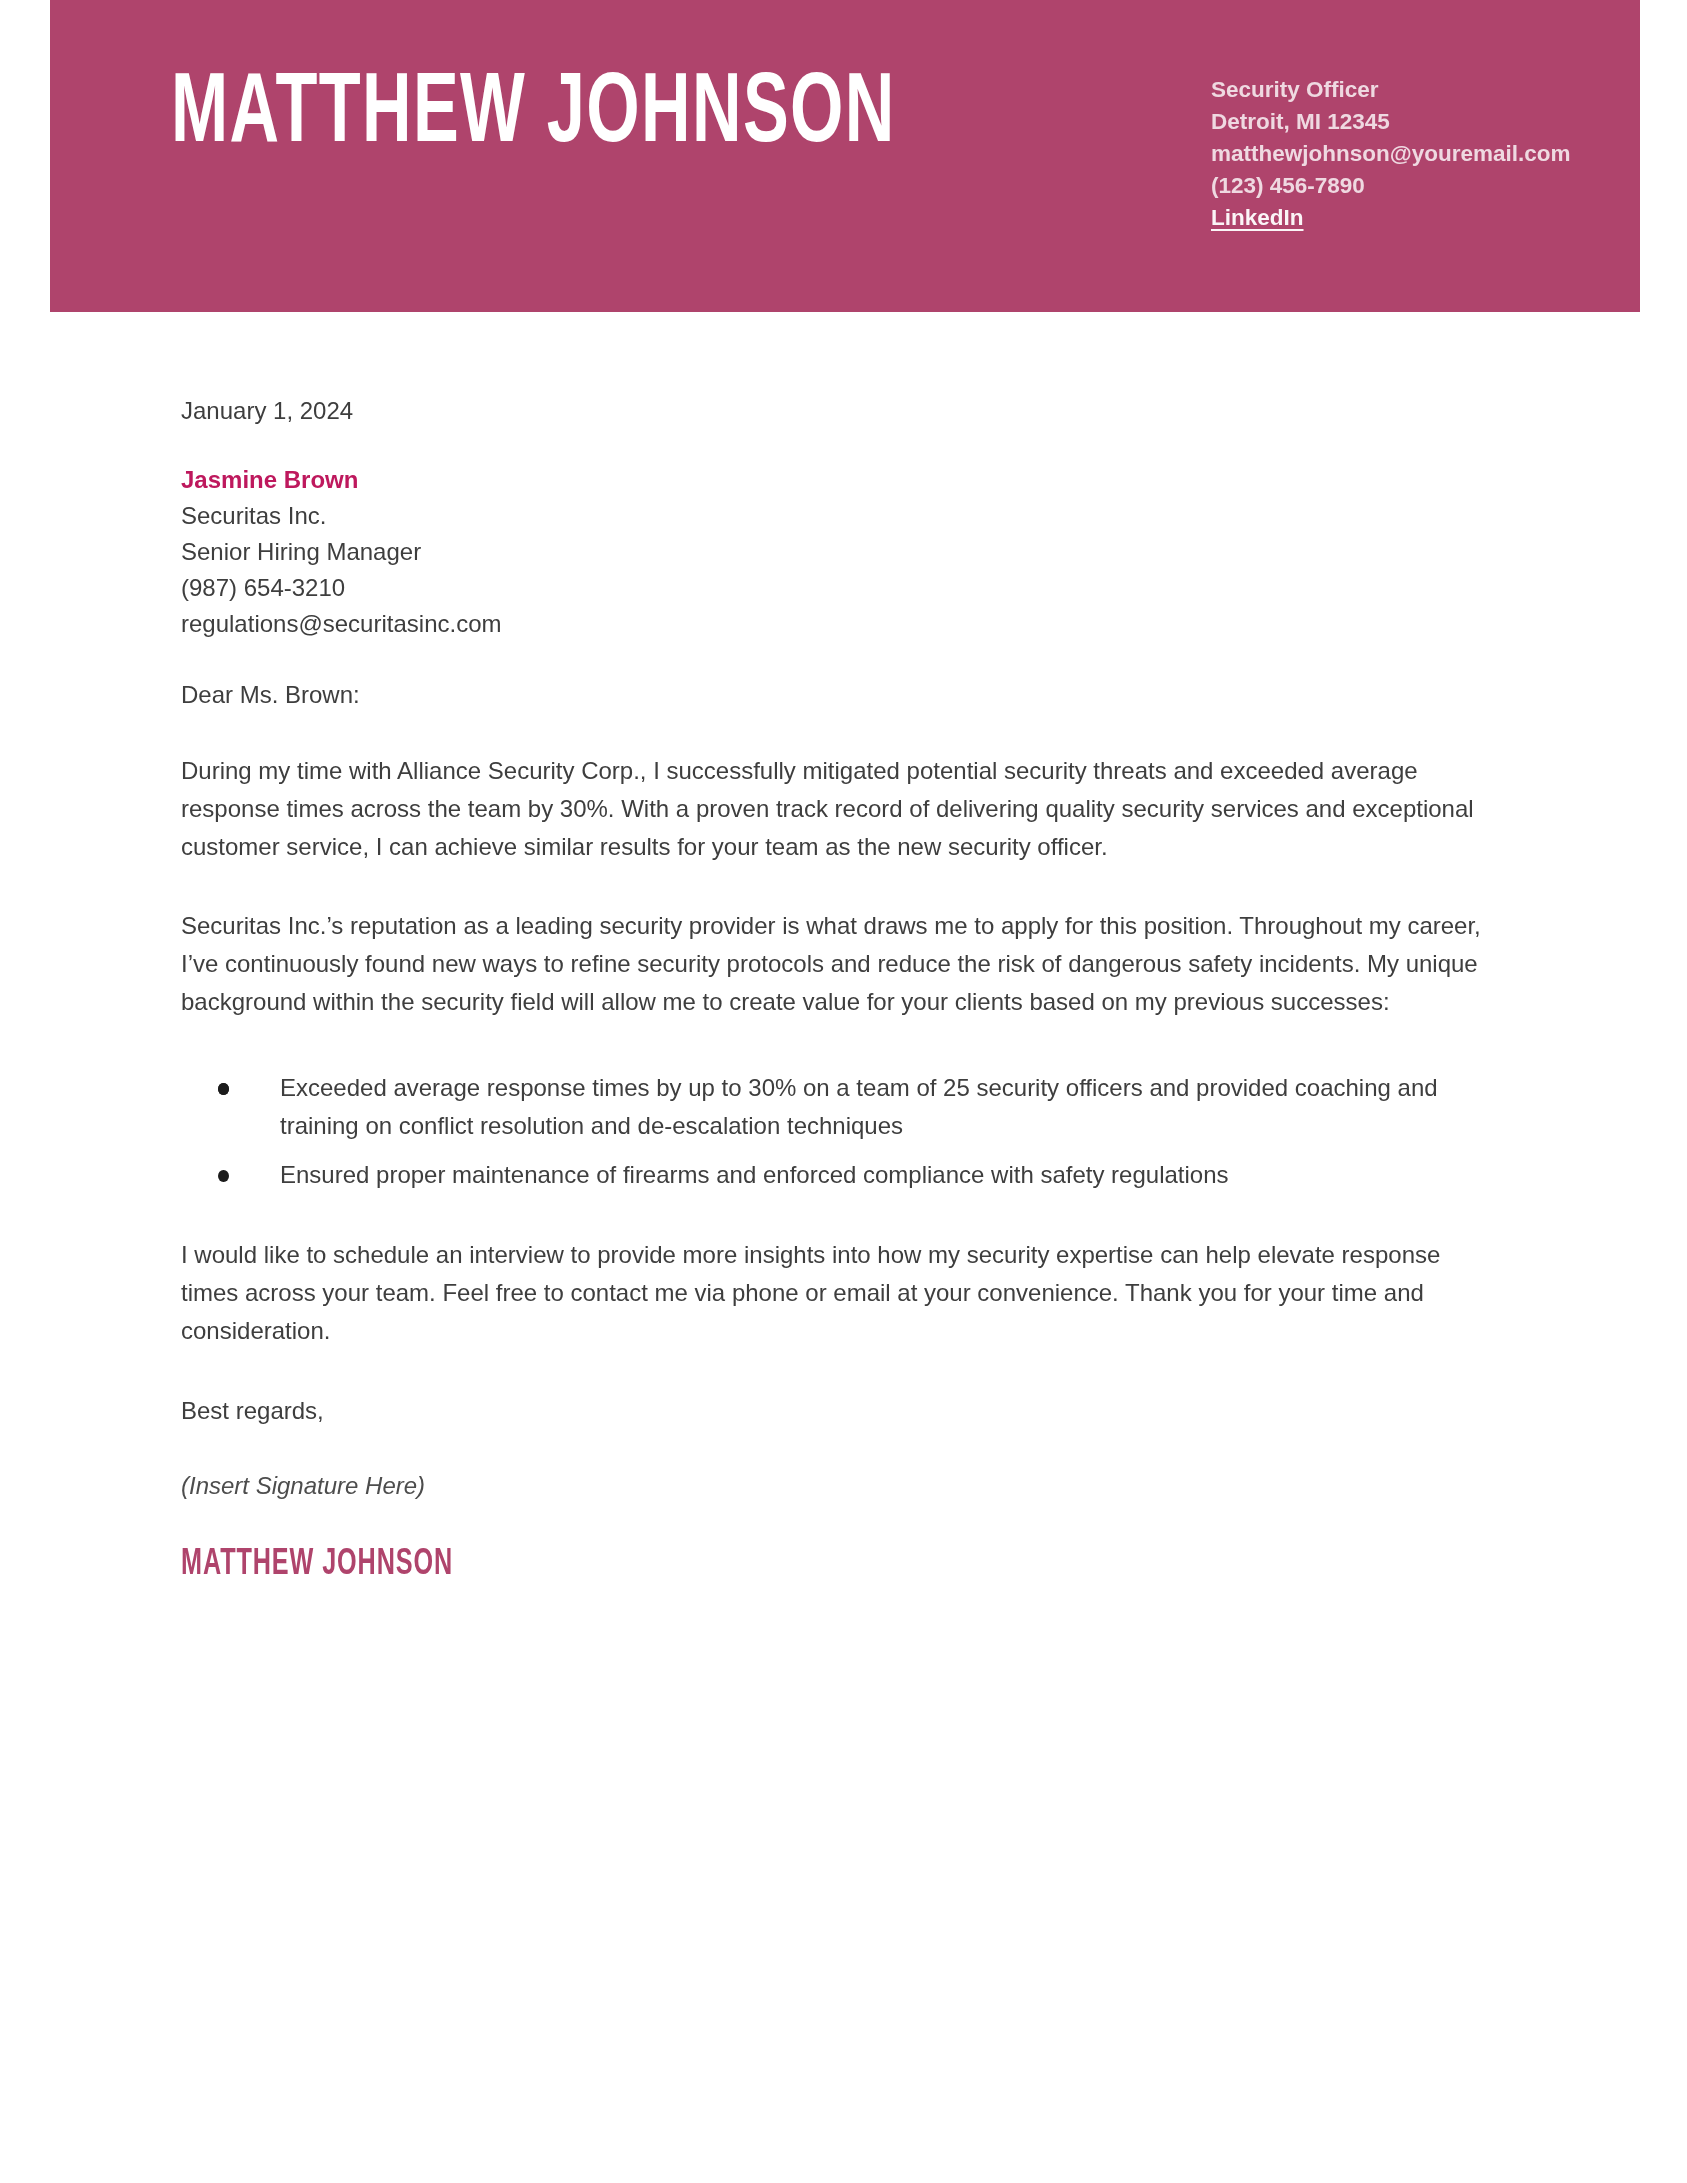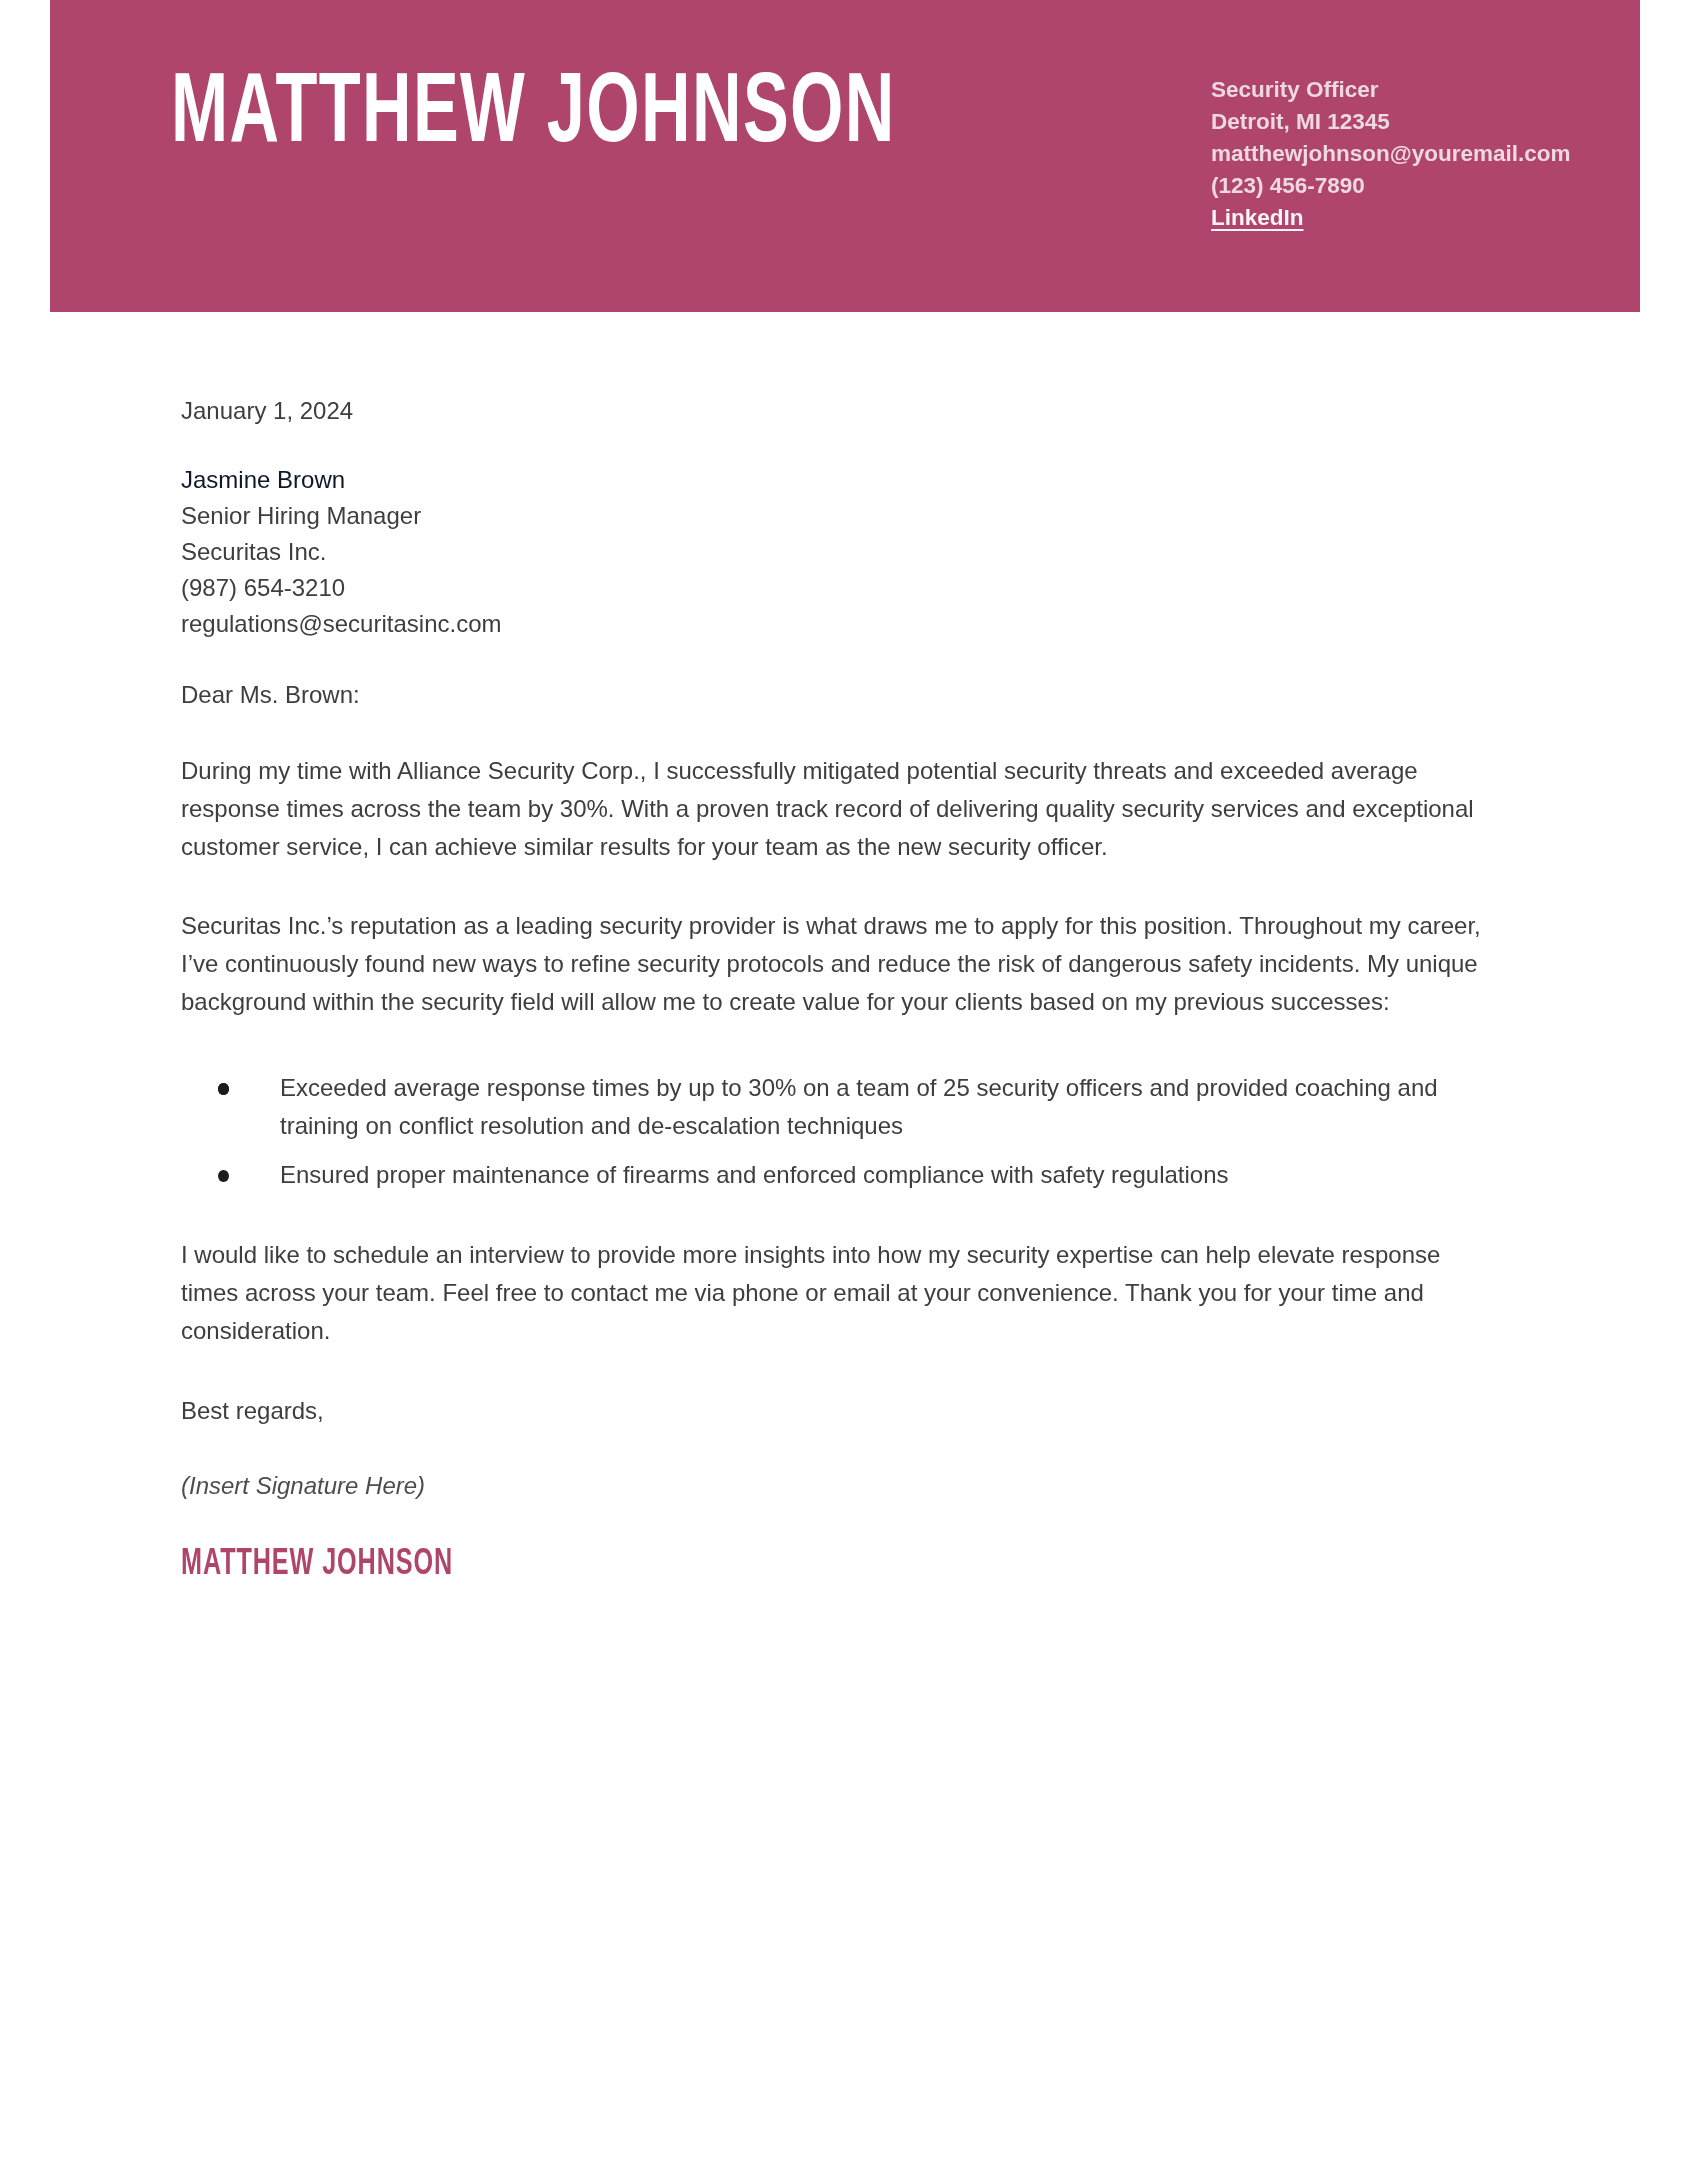--- a/index.html
+++ b/index.html
@@ -70,22 +70,22 @@
   }
   .date {
     margin: 0;
     padding-top: 81px;
   }
   .recipient {
     margin-top: 32px;
     line-height: 36px;
   }
   .recipient .r-name {
-    font-weight: 400;
-    color: #0f172a;
+    font-weight: 700;
+    color: #be185d;
   }
   .salutation { margin-top: 34px; }
   .para-1 { margin-top: 38px; }
   .para-2 { margin-top: 41px; }
 
   ul.points {
     list-style: none;
     margin: 48px 0 0 0;
     padding: 0 0 0 99px;
   }
@@ -140,22 +140,22 @@
       <div class="linkedin">LinkedIn</div>
     </div>
   </div>
 
   <div class="content">
 
     <div class="date">January 1, 2024</div>
 
     <div class="recipient">
       <div class="r-name">Jasmine Brown</div>
+      <div>Securitas Inc.</div>
       <div>Senior Hiring Manager</div>
-      <div>Securitas Inc.</div>
       <div>(987) 654-3210</div>
       <div>regulations@securitasinc.com</div>
     </div>
 
     <div class="salutation">Dear Ms. Brown:</div>
 
     <div class="para-1">During my time with Alliance Security Corp., I successfully mitigated potential security threats and exceeded average response times across the team by 30%. With a proven track record of delivering quality security services and exceptional customer service, I can achieve similar results for your team as the new security officer.</div>
 
     <div class="para-2">Securitas Inc.’s reputation as a leading security provider is what draws me to apply for this position. Throughout my career, I’ve continuously found new ways to refine security protocols and reduce the risk of dangerous safety incidents. My unique background within the security field will allow me to create value for your clients based on my previous successes:</div>
 

